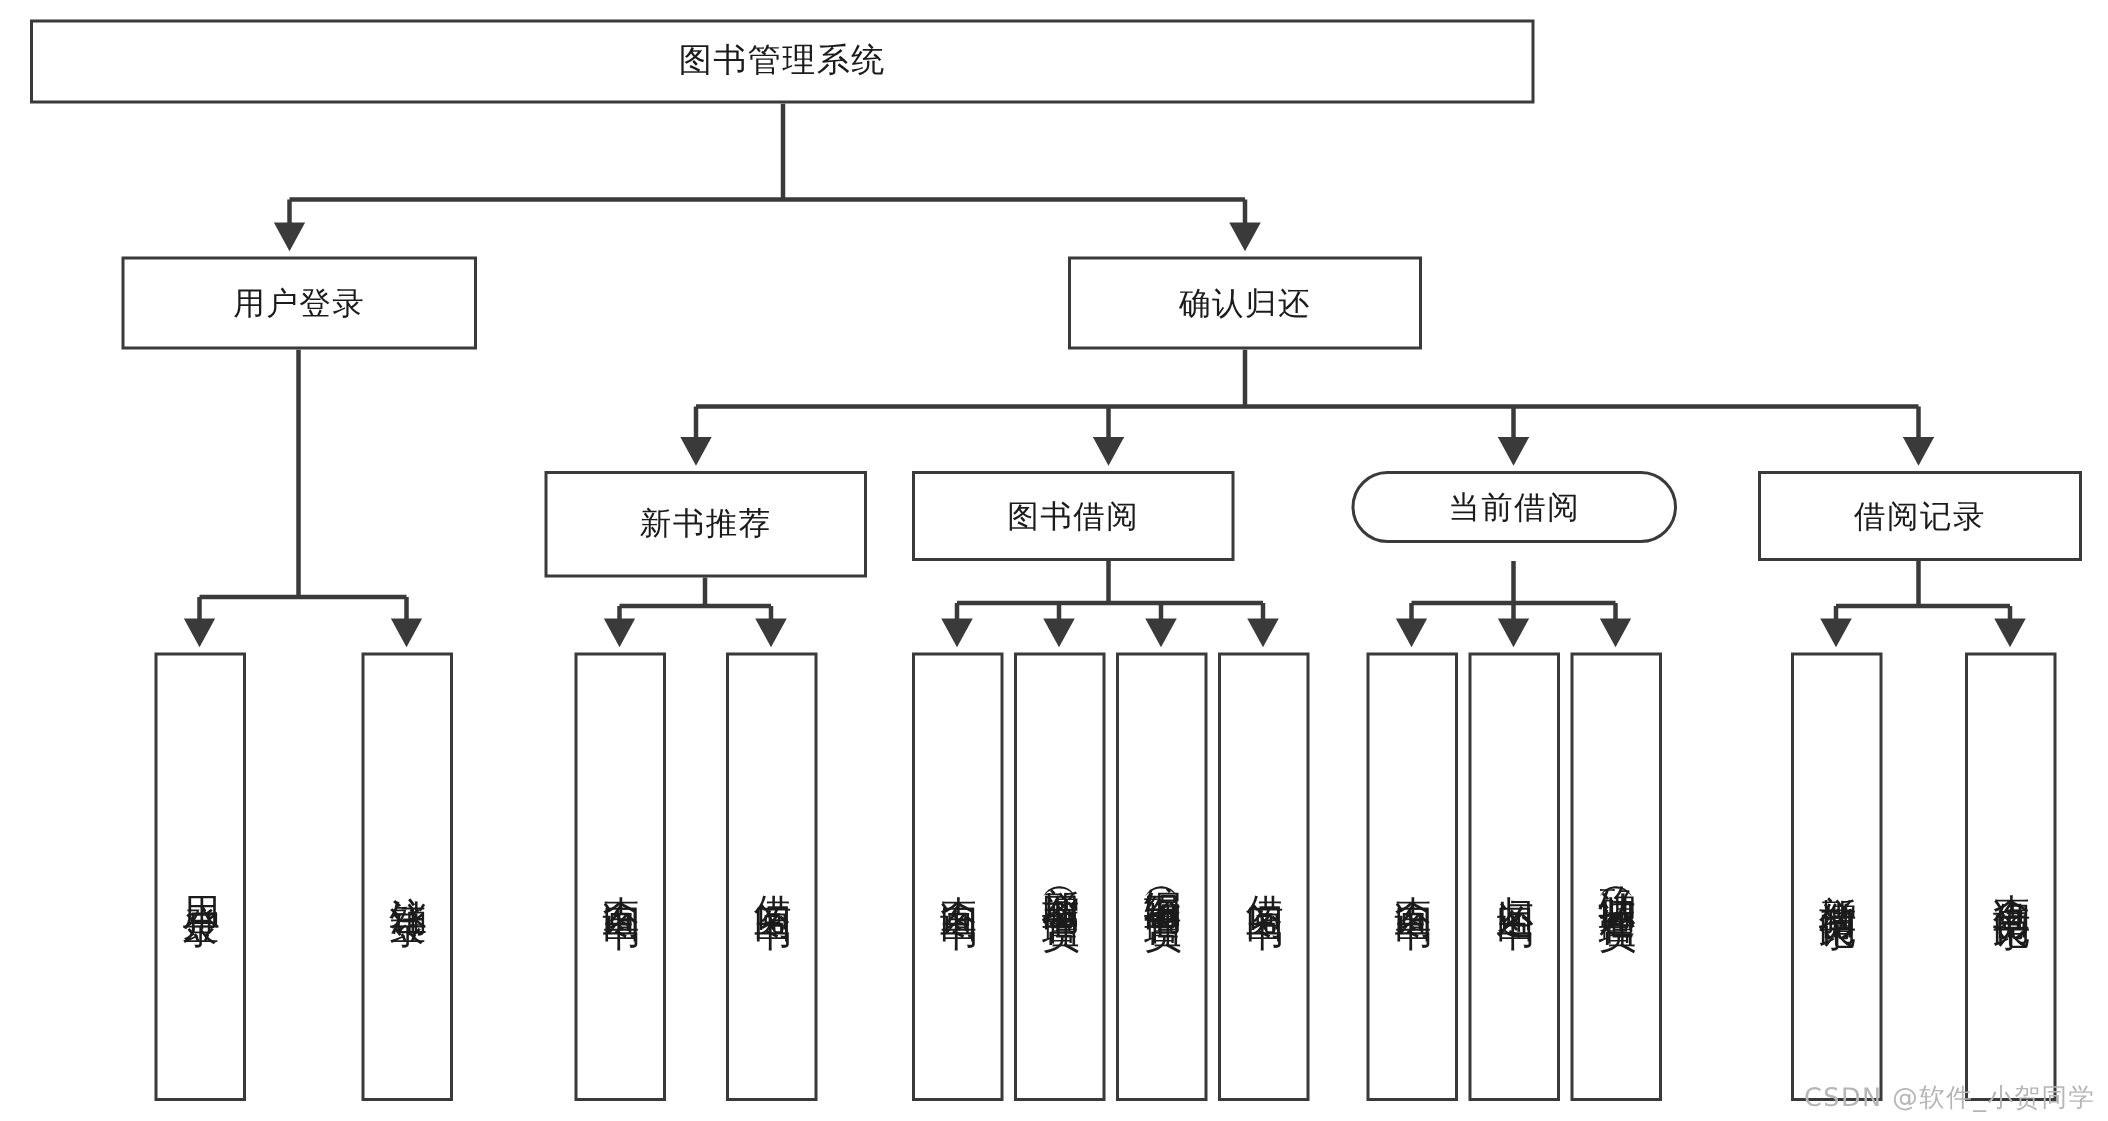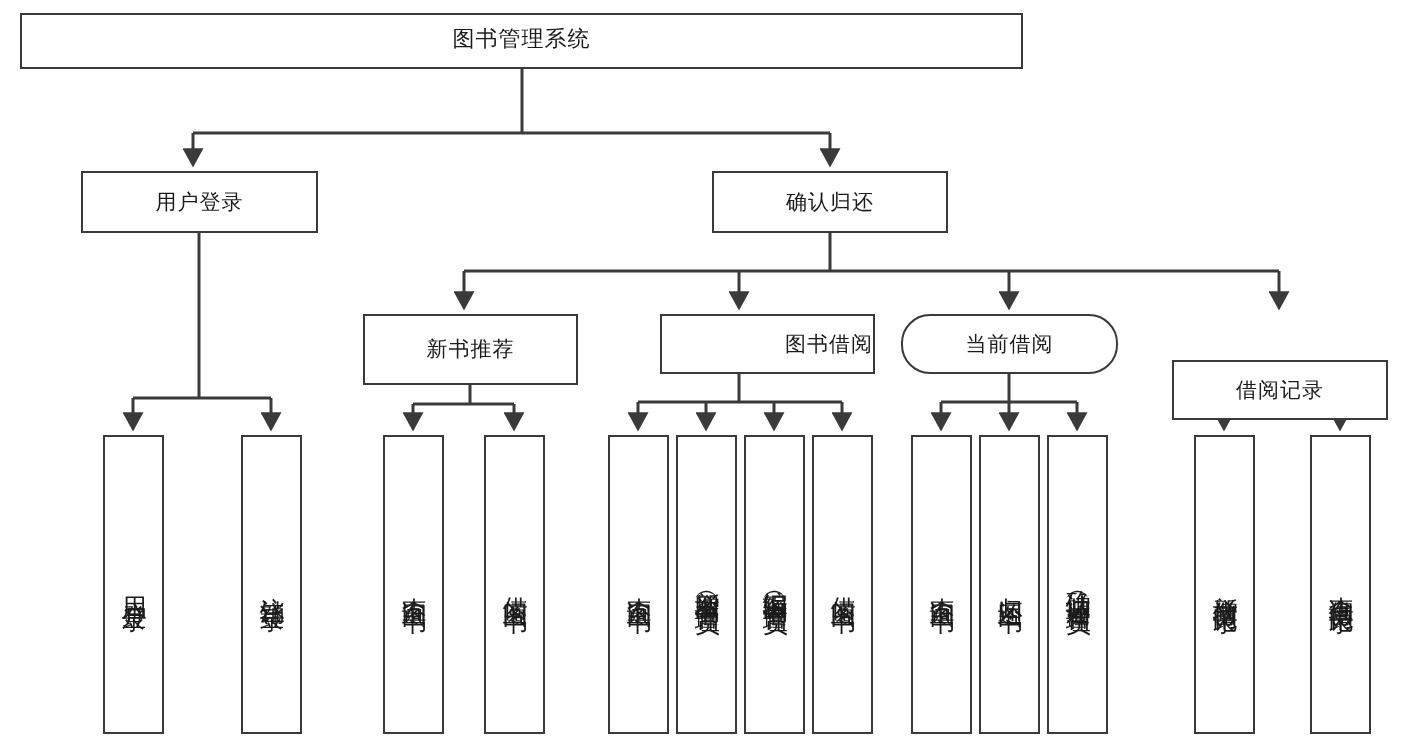--- a/index.html
+++ b/index.html
@@ -108,41 +108,41 @@
       <path d="M 1077 402 L 1077 428" marker-end="url(#arrow)"></path>
 
       <path d="M 1279 374 L 1279 404"></path>
       <path d="M 1224 404 L 1340 404"></path>
       <path d="M 1224 404 L 1224 428" marker-end="url(#arrow)"></path>
       <path d="M 1340 404 L 1340 428" marker-end="url(#arrow)"></path>
 
     </g>
   </svg>
 
-  <div class="node h" id="n-root" style="left:20px;top:13px;width:1003px;height:56px;font-family:Liberation Mono, monospace;">
+  <div class="node h" id="n-root" style="left:20px;top:13px;width:1003px;height:56px;">
     <span class="lbl">图书管理系统</span>
   </div>
 
   <div class="node h" style="left:81px;top:171px;width:237px;height:62px;">
     <span class="lbl">用户登录</span>
   </div>
   <div class="node h" style="left:712px;top:171px;width:236px;height:62px;">
     <span class="lbl">确认归还</span>
   </div>
 
   <div class="node h" style="left:363px;top:314px;width:215px;height:71px;">
     <span class="lbl">新书推荐</span>
   </div>
-  <div class="node h" style="left:660px;top:314px;width:215px;height:60px;justify-content:flex-end;">
+  <div class="node h" style="left:608px;top:314px;width:215px;height:60px;">
     <span class="lbl">图书借阅</span>
   </div>
-  <div class="node h" style="left:901px;top:314px;width:217px;height:60px;border-radius:29px;">
+  <div class="node h" style="left:901px;top:314px;width:217px;height:48px;border-radius:29px;">
     <span class="lbl">当前借阅</span>
   </div>
-  <div class="node h" style="left:1172px;top:314px;width:216px;height:60px;margin-top:46px;">
+  <div class="node h" style="left:1172px;top:314px;width:216px;height:60px;">
     <span class="lbl">借阅记录</span>
   </div>
 
   <div class="node v" style="left:103px;top:435px;width:61px;height:299px;">
     <span class="lbl">用户登录</span>
   </div>
   <div class="node v" style="left:241px;top:435px;width:61px;height:299px;">
     <span class="lbl">注销登录</span>
   </div>
 
@@ -176,14 +176,15 @@
     <span class="lbl">确认归还（管理员）</span>
   </div>
 
   <div class="node v tall" style="left:1194px;top:435px;width:61px;height:299px;">
     <span class="lbl">新增借阅记录</span>
   </div>
   <div class="node v tall" style="left:1310px;top:435px;width:61px;height:299px;">
     <span class="lbl">查询借阅记录</span>
   </div>
 
+  <div id="watermark">CSDN @软件_小贺同学</div>
 
 </div>
 
 </body></html>

